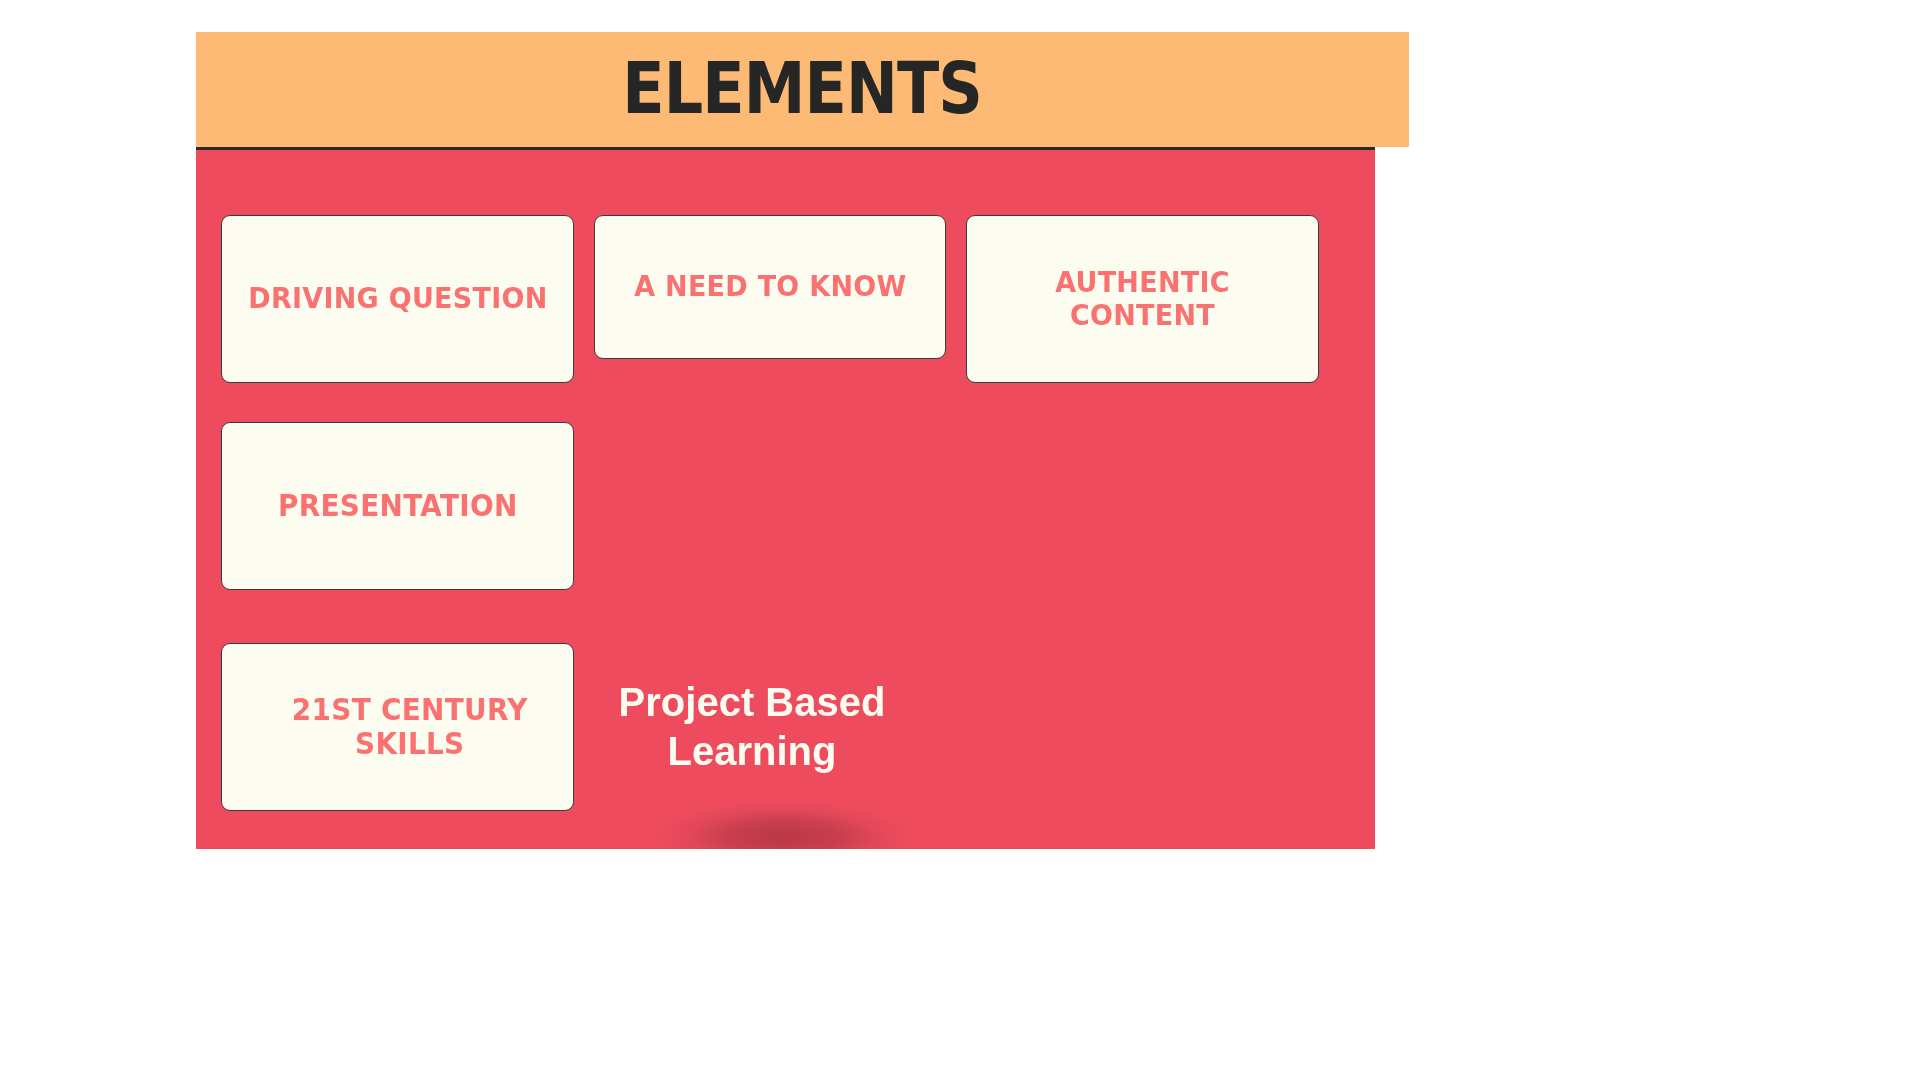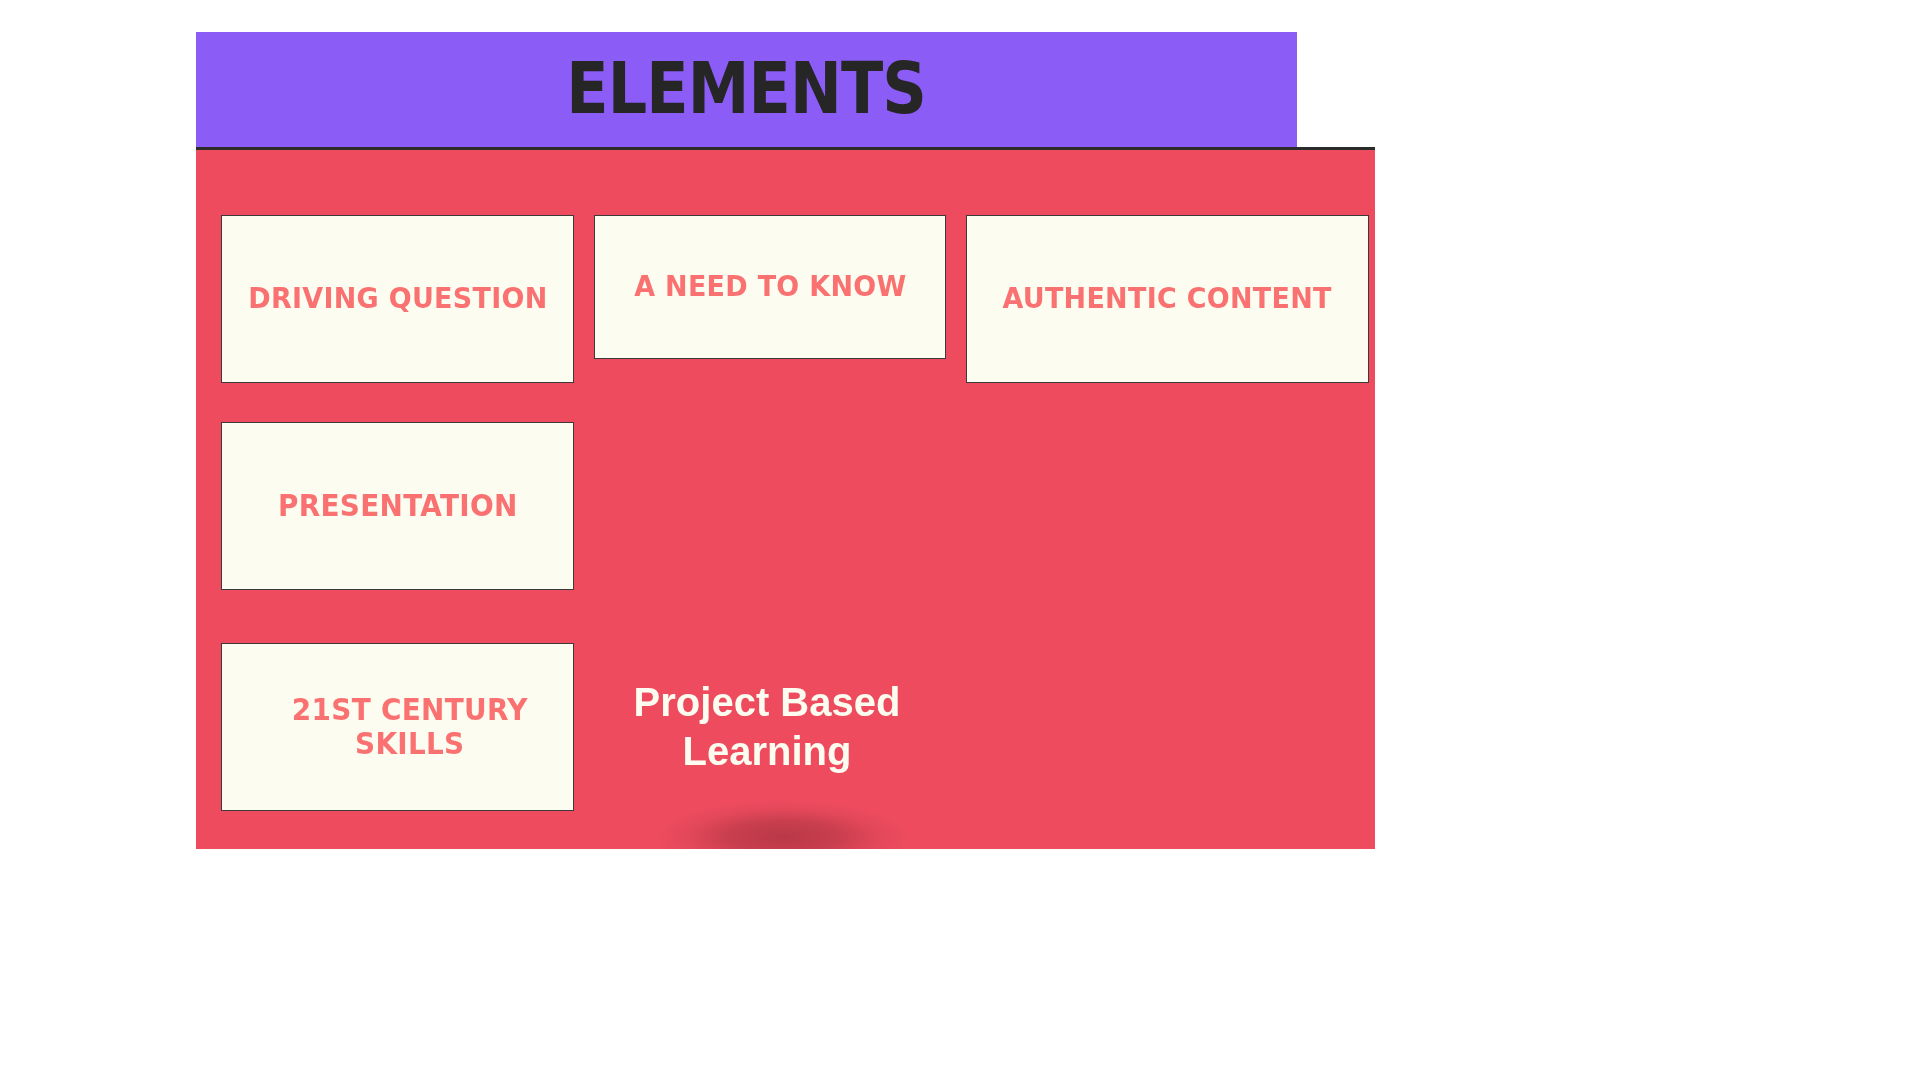--- a/index.html
+++ b/index.html
@@ -23,23 +23,23 @@
     top: 32px;
     width: 1179px;
     height: 817px;
   }
 
   
   #header {
     position: absolute;
     left: 0;
     top: 0;
-    width: 1101px;
+    width: 1213px;
     height: 115px;
-    background: #8b5cf6;
+    background: #fdba74;
     display: flex;
     align-items: center;
     justify-content: center;
     box-sizing: border-box;
     text-align: right;
   }
   #header-title {
     font-family: "DejaVu Sans", sans-serif;
     font-weight: bold;
     font-size: 72px;
@@ -87,21 +87,21 @@
                 rgba(60,10,20,0.07) 72%,
                 rgba(60,10,20,0.0) 100%);
     pointer-events: none;
   }
 
   
   .card {
     position: absolute;
     background: #FDFCF0;
     border: 1.5px solid #3a3a3a;
-    border-radius: 0;
+    border-radius: 9px;
     display: flex;
     align-items: center;
     justify-content: center;
     box-sizing: border-box;
     padding: 6px 12px;
   }
   .card-label {
     font-family: "DejaVu Sans", sans-serif;
     font-weight: bold;
     color: #FA7171;
@@ -109,39 +109,39 @@
     line-height: 1.14;
     letter-spacing: 0.3px;
     transform: scaleX(0.93);
     transform-origin: center center;
     white-space: pre-line;
   }
 
   
   .col-a { left: 25px;  width: 353px; }
   .col-b { left: 398px; width: 352px; }
-  .col-c { left: 770px; width: 403px; }
+  .col-c { left: 770px; width: 353px; }
 
   
   .row-1 { top: 65px;  height: 168px; }
   .row-2 { top: 272px; height: 168px; }
   .row-3 { top: 493px; height: 168px; padding-left: 36px; }
 
   
   .row-1b { top: 65px;  height: 144px; }
   .row-2b { top: 276px; height: 168px; }
 
   .fs-28 { font-size: 28px; }
   .fs-29 { font-size: 29px; }
   .fs-30 { font-size: 30px; }
 
   
   #center-text {
     position: absolute;
-    left: 395px;
+    left: 380px;
     top: 493px;
     width: 352px;
     height: 168px;
     display: flex;
     align-items: center;
     justify-content: center;
     text-align: center;
     color: #FDFCF0;
     font-family: "Liberation Sans", sans-serif;
     font-weight: bold;

